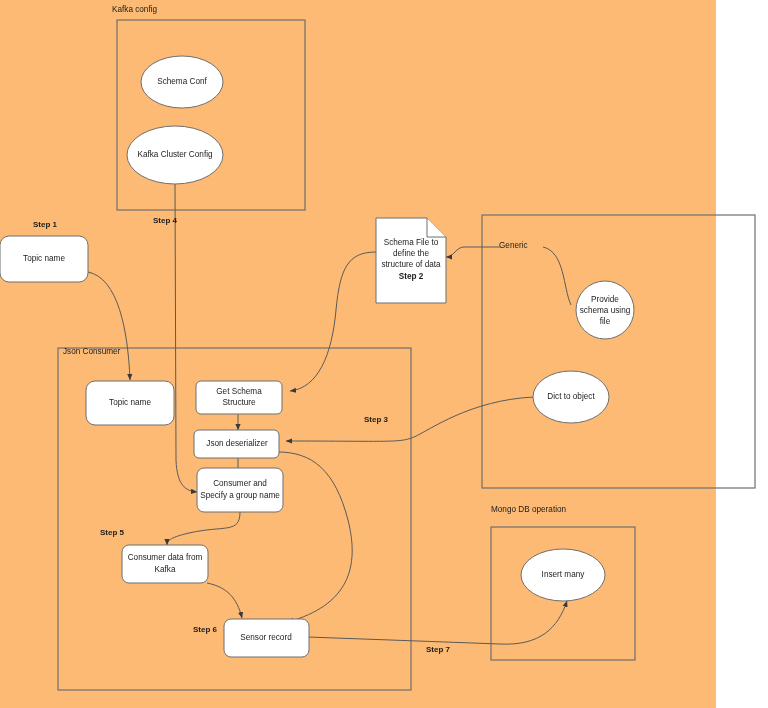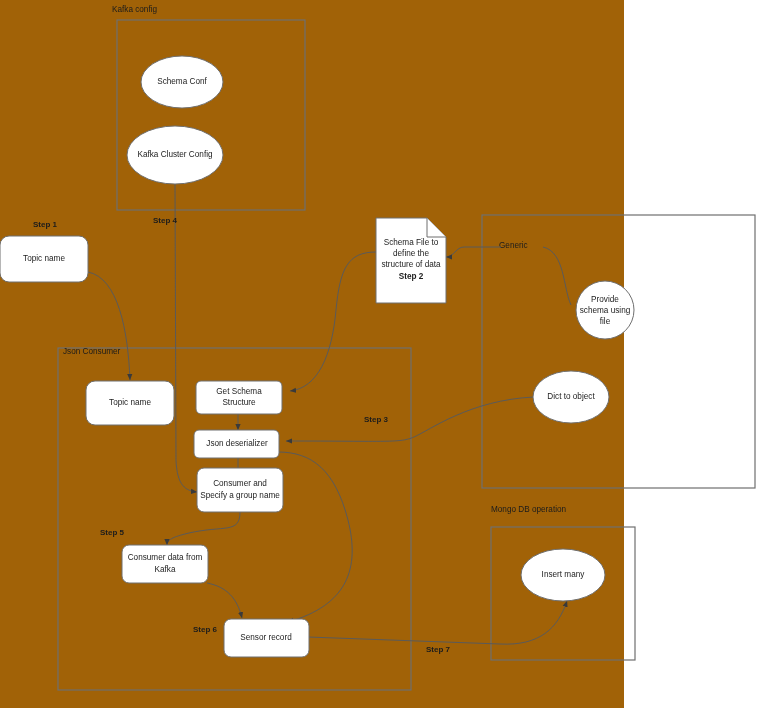--- a/index.html
+++ b/index.html
@@ -10,23 +10,23 @@
   }
   body {
     width: 768px;
     height: 708px;
     font-family: "Liberation Sans", sans-serif;
     color: #1a1a1a;
     overflow: hidden;
   }
   #canvas {
     position: relative;
-    width: 624px;
+    width: 716px;
     height: 708px;
-    background: #a16207;
+    background: #fdba74;
   }
   svg.diagram {
     position: absolute;
     top: 0;
     left: 0;
     width: 768px;
     height: 708px;
   }
   .node-shape {
     fill: #ffffff;

